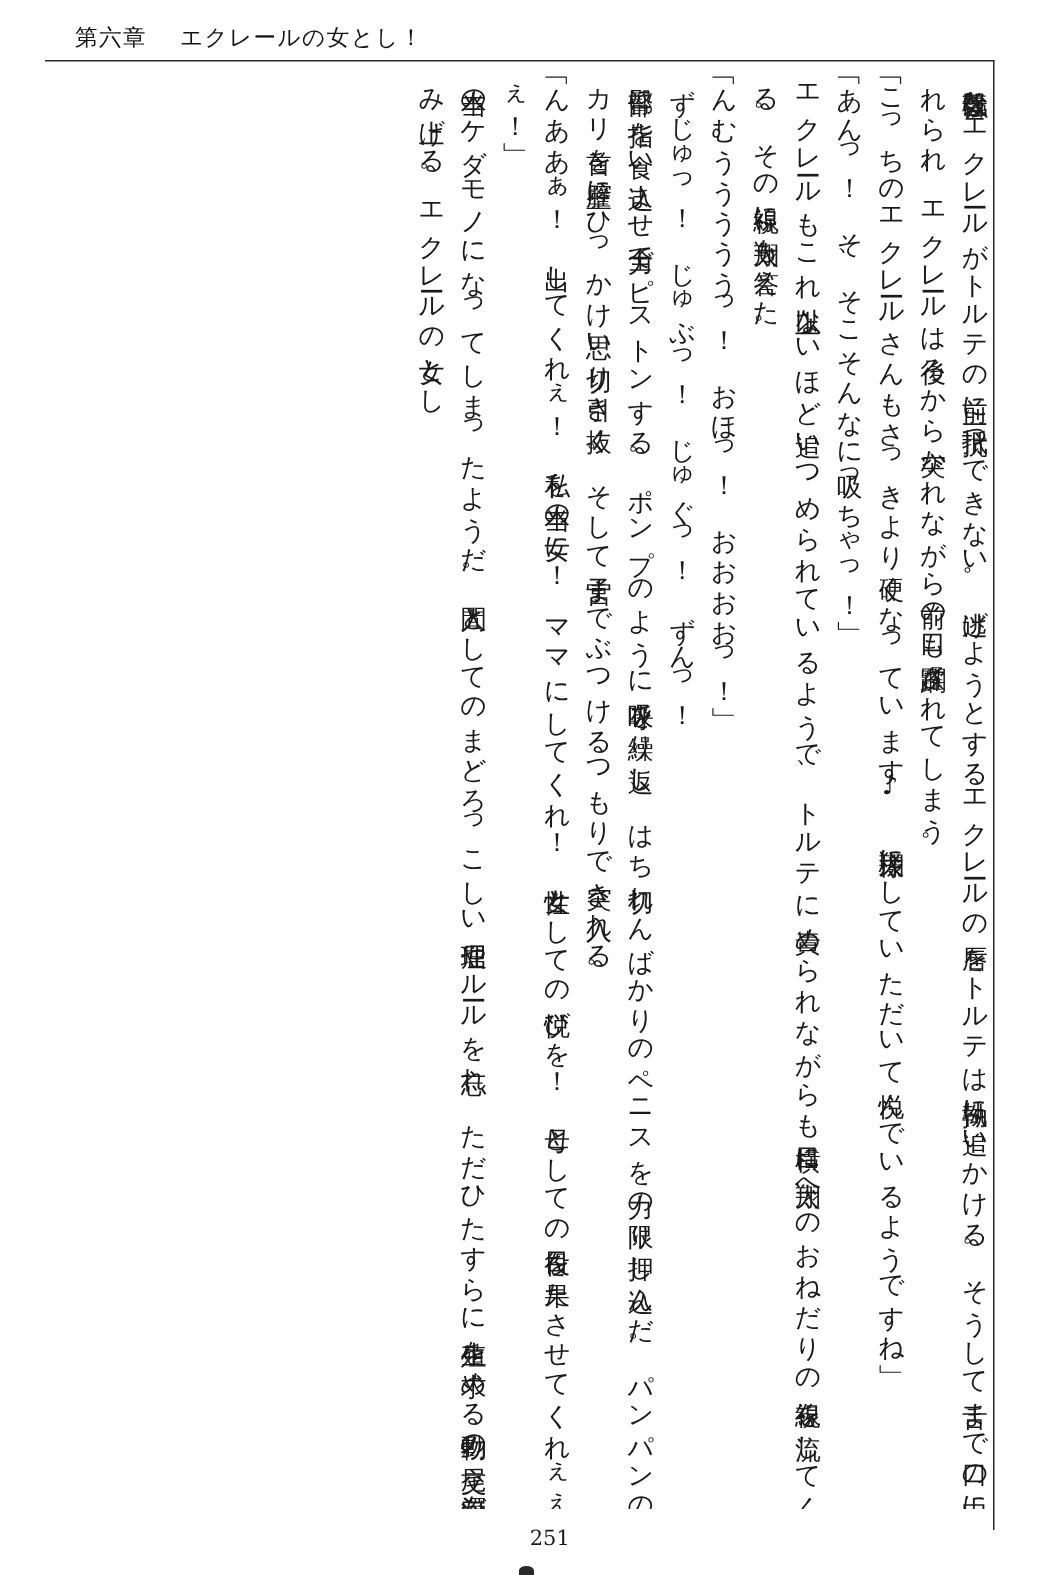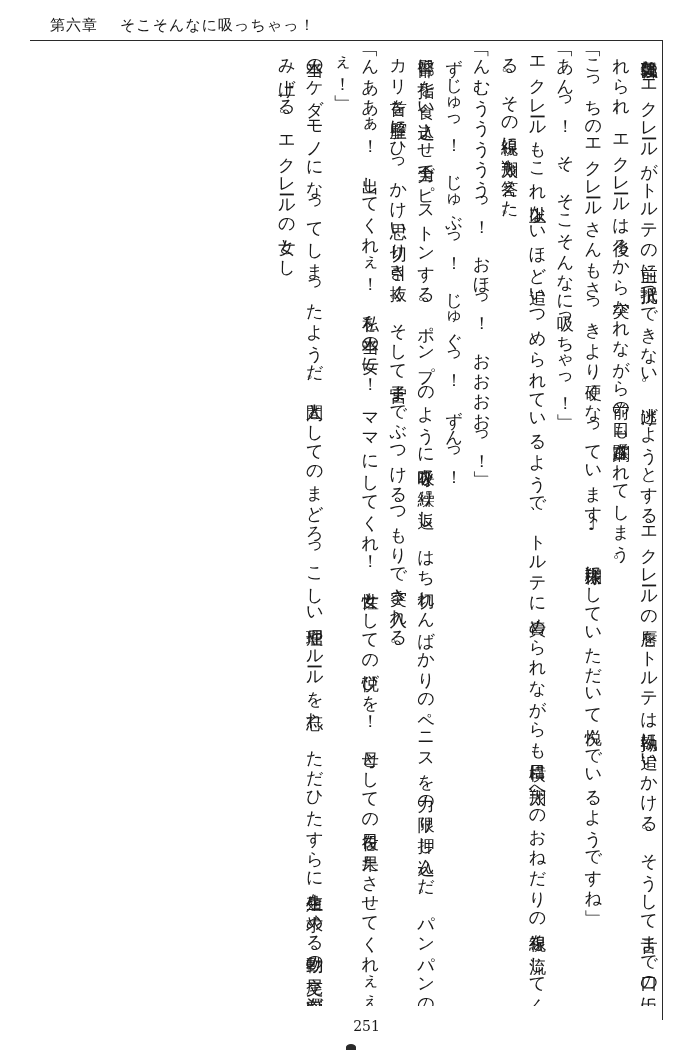--- a/index.html
+++ b/index.html
@@ -103,21 +103,21 @@
   }
 </style>
 </head>
 <body>
 
 <div class="page">
 
   <div class="header">
     <span class="chapter-label">第六章</span>
     <span class="chapter-sep"></span>
-    <span class="chapter-label">そこそんなに吸っちゃっ！</span>
+    <span class="chapter-label">エクレールの女とし！</span>
   </div>
 
   <div class="rule"></div>
   <div class="rule-right"></div>
 
   <div class="body-area">
     <div class="vtext">普段強気なエクレールがトルテの前に抵抗一つできない。逃げようとするエクレールの唇をトルテは執拗に追いかける。そうして舌まで口の中に入れられ、エクレールは後ろから突かれながら前の口も蹂躙されてしまう。
 「こっちのエクレールさんもさっきより硬くなっています♪　翔太様にしていただいて悦んでいるようですね」
 「あんっ！　そ、そこそんなに吸っちゃっ！」
 エクレールもこれ以上ないほど追いつめられているようで、トルテに責められながらも横目に翔太へのおねだりの視線を流してくる。その視線に翔太も答えた。

